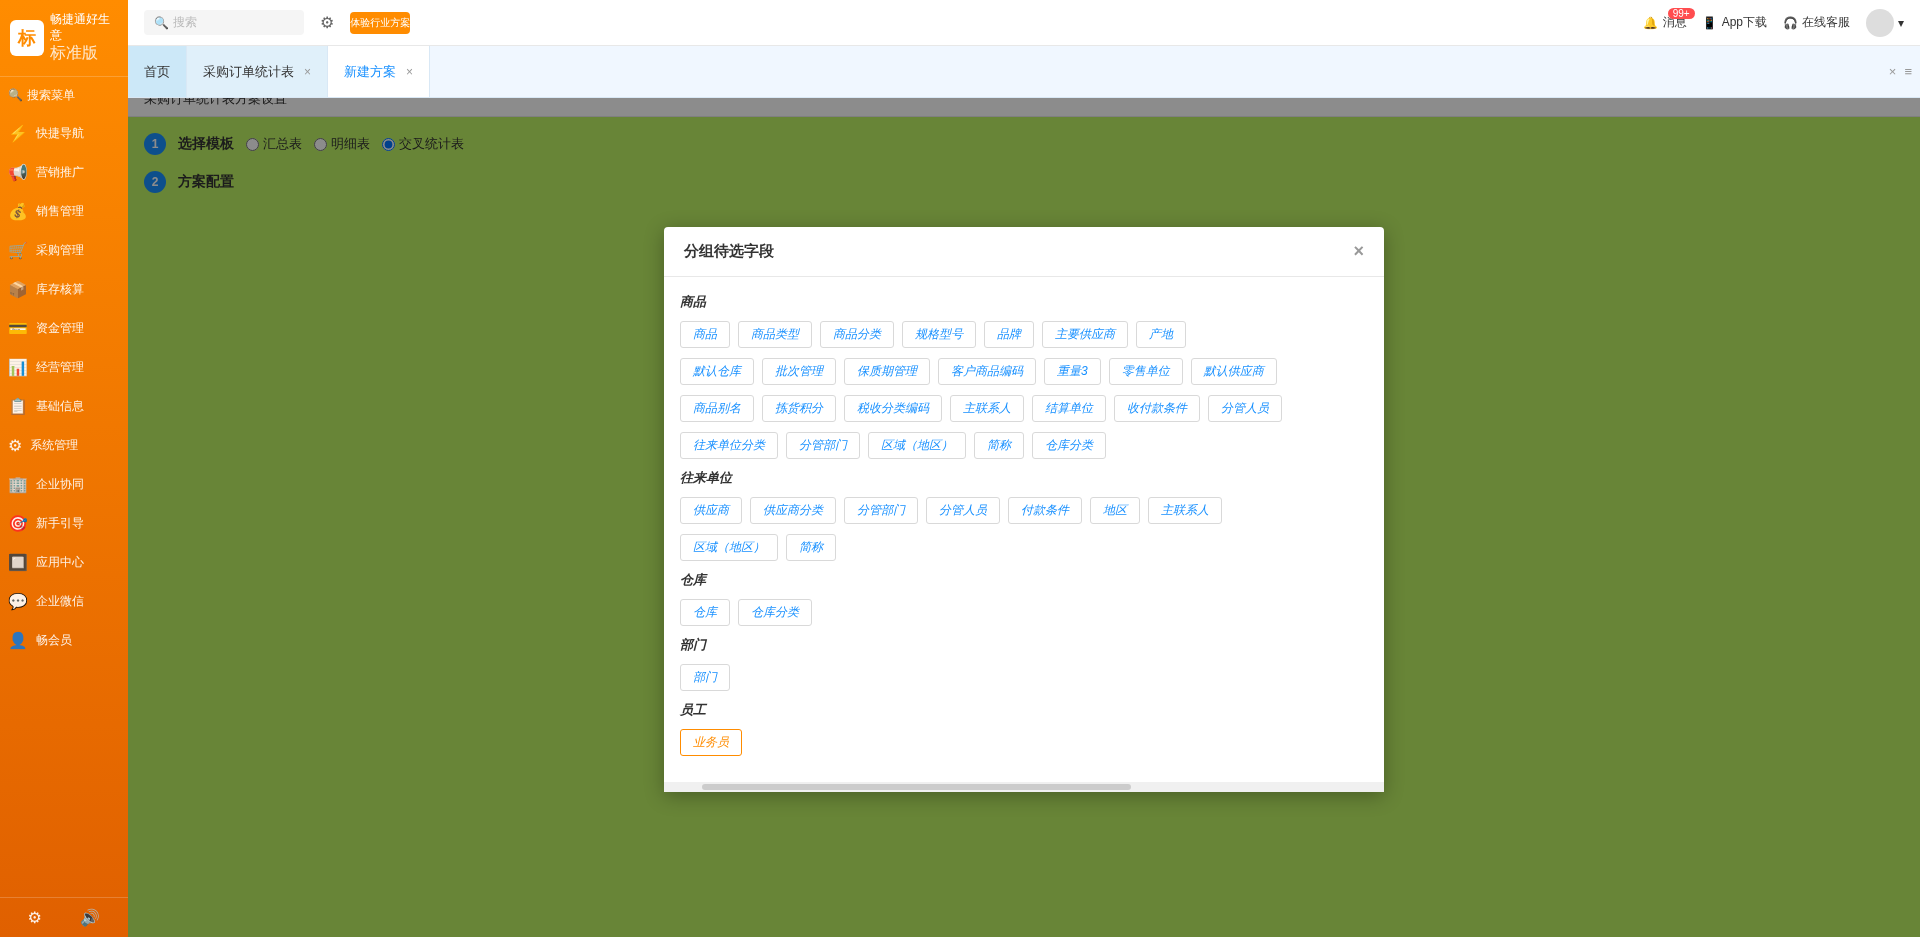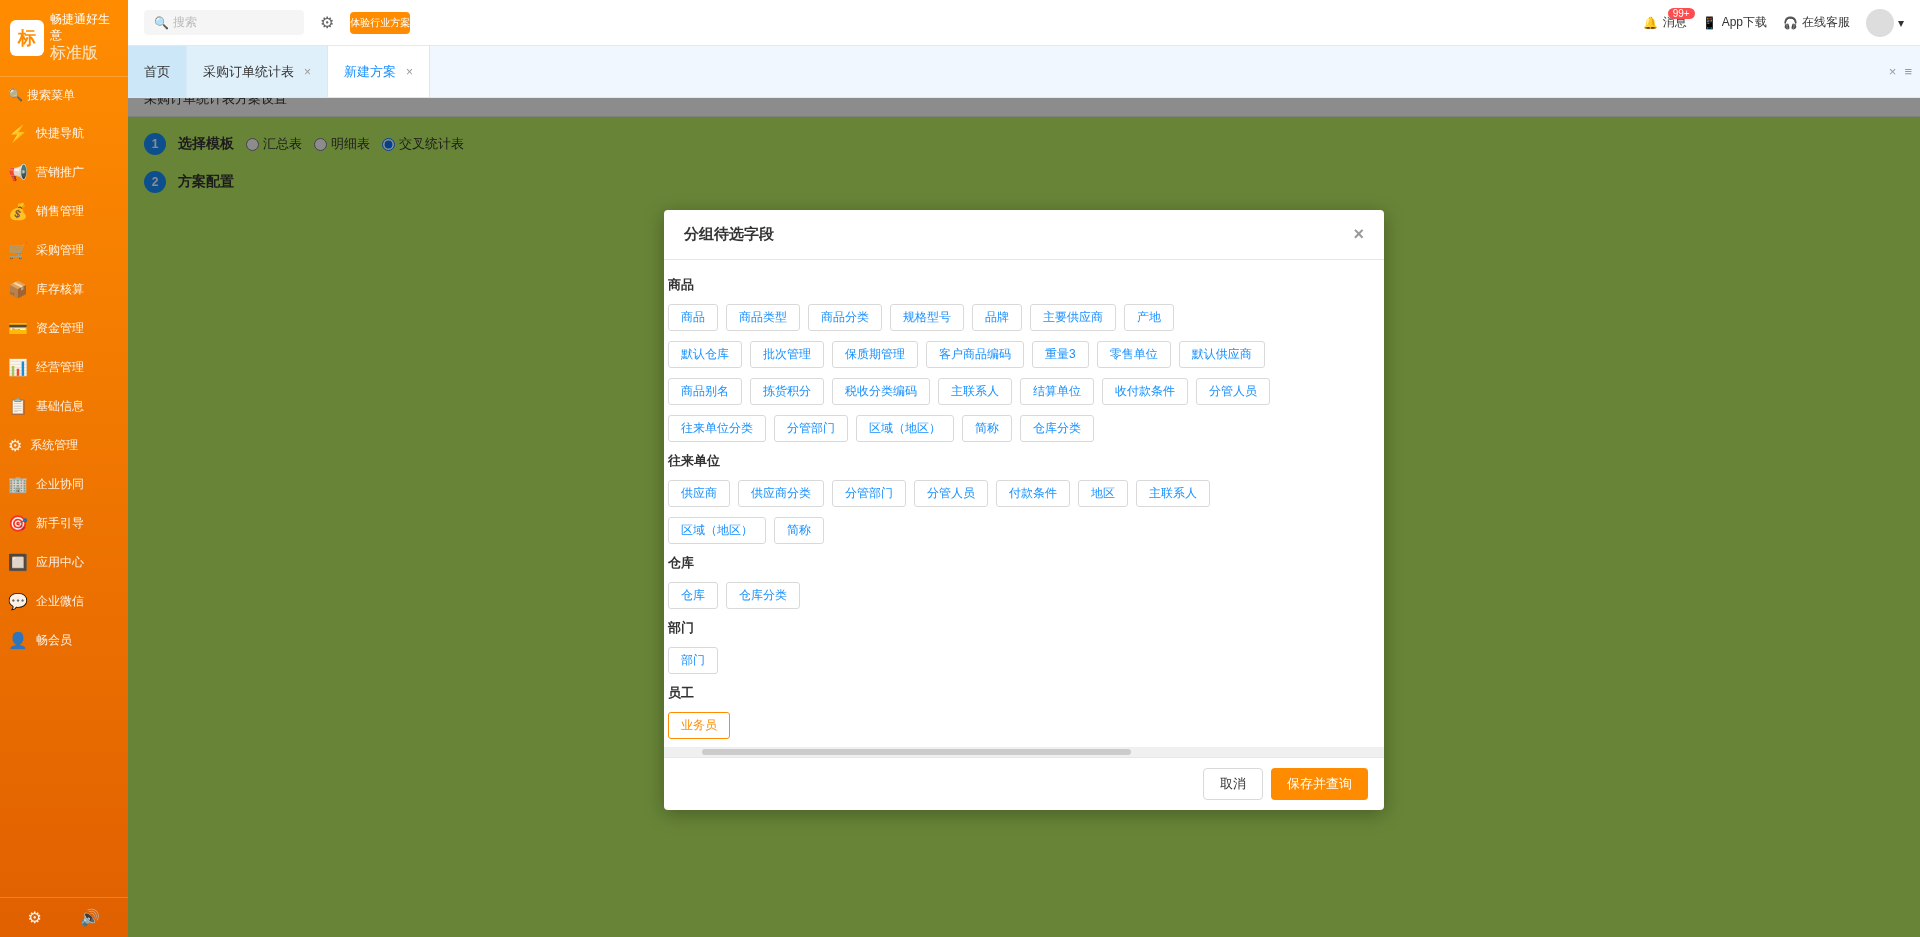--- a/index.html
+++ b/index.html
@@ -99,21 +99,21 @@
       display: flex; flex-direction: column; position: relative;
       box-shadow: 0 4px 20px rgba(0,0,0,0.3);
     }
     .modal-header {
       padding: 14px 20px; border-bottom: 1px solid #e8e8e8;
       display: flex; align-items: center; justify-content: space-between;
       font-size: 15px; font-weight: bold; color: #333; flex-shrink: 0;
     }
     .modal-close { cursor: pointer; color: #999; font-size: 18px; }
     .modal-body {
-      flex: 1; overflow-y: scroll; padding: 16px 4px;
+      flex: 1; overflow-y: scroll; padding: 16px 16px; font-style: italic;
     }
     
     .modal-body::-webkit-scrollbar { width: 6px; }
     .modal-body::-webkit-scrollbar-track { background: #f1f1f1; }
     .modal-body::-webkit-scrollbar-thumb { background: #ccc; border-radius: 3px; }
 
     .section-title {
       font-size: 13px; font-weight: bold; color: #333;
       margin-bottom: 10px; margin-top: 8px;
     }
@@ -392,19 +392,15 @@
         <div class="section-title">员工</div>
         <div class="tags-row">
           <span class="tag" style="color:#ff8c00;border-color:#ff8c00;">业务员</span>
         </div>
 
       </div>
 
       <div class="modal-hscroll">
         <div class="hscroll-bar"></div>
       </div>
-      <div class="modal-footer">
-        <button class="btn-cancel">取消</button>
-        <button class="btn-primary">保存并查询</button>
-      </div>
     </div>
   </div>
 </div>
 
 </body></html>

